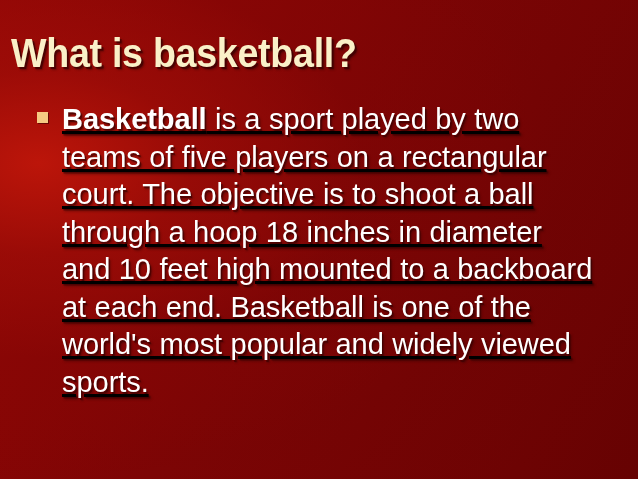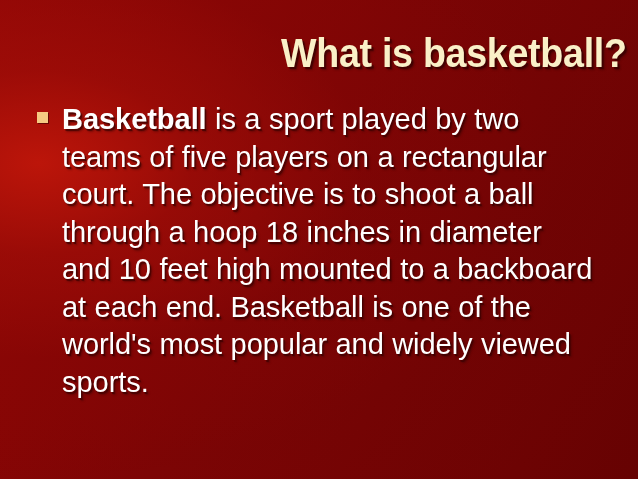--- a/index.html
+++ b/index.html
@@ -36,21 +36,21 @@
         #6d0303 86%,
         #660202 100%);
   }
 
   
   #title-block {
     position: absolute;
     left: 0;
     top: 30px;
     width: 638px;
-    text-align: right;
+    text-align: left;
   }
   #slide-title {
     display: inline-block;
     margin: 0;
     padding: 0;
     font-family: "Liberation Sans Narrow", "Liberation Sans", "DejaVu Sans Condensed", "DejaVu Sans", sans-serif;
     font-size: 40px;
     line-height: 46px;
     font-weight: bold;
     letter-spacing: -0.3px;
@@ -66,20 +66,21 @@
   
   #body-block {
     position: absolute;
     left: 34px;
     top: 100px;
     width: 580px;
   }
   .bullet-row {
     position: relative;
     padding-left: 28px;
+    text-decoration: underline;
   }
   #bullet-marker {
     position: absolute;
     left: 3px;
     top: 12px;
     width: 11px;
     height: 11px;
     background: #f5ca82;
     box-shadow: 1px 1px 0 rgba(50, 0, 0, 0.55);
   }

